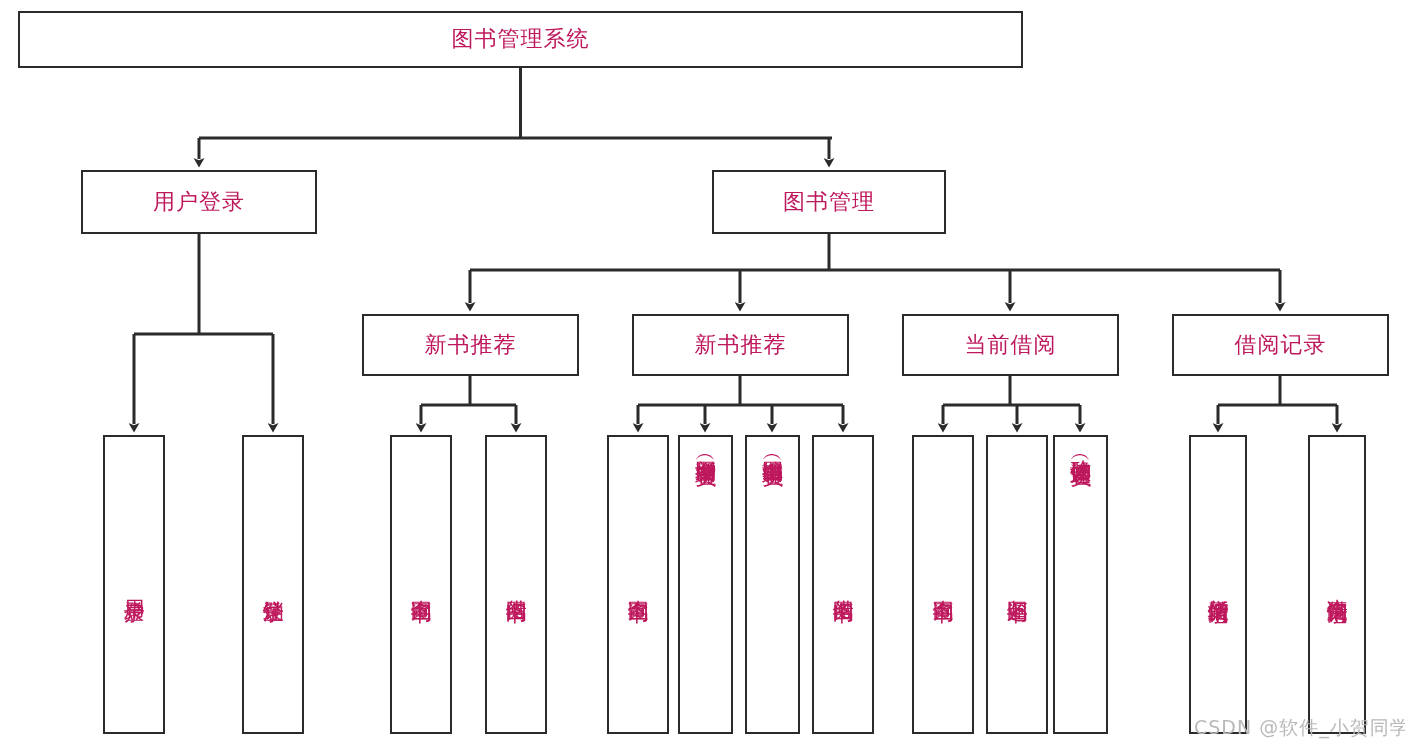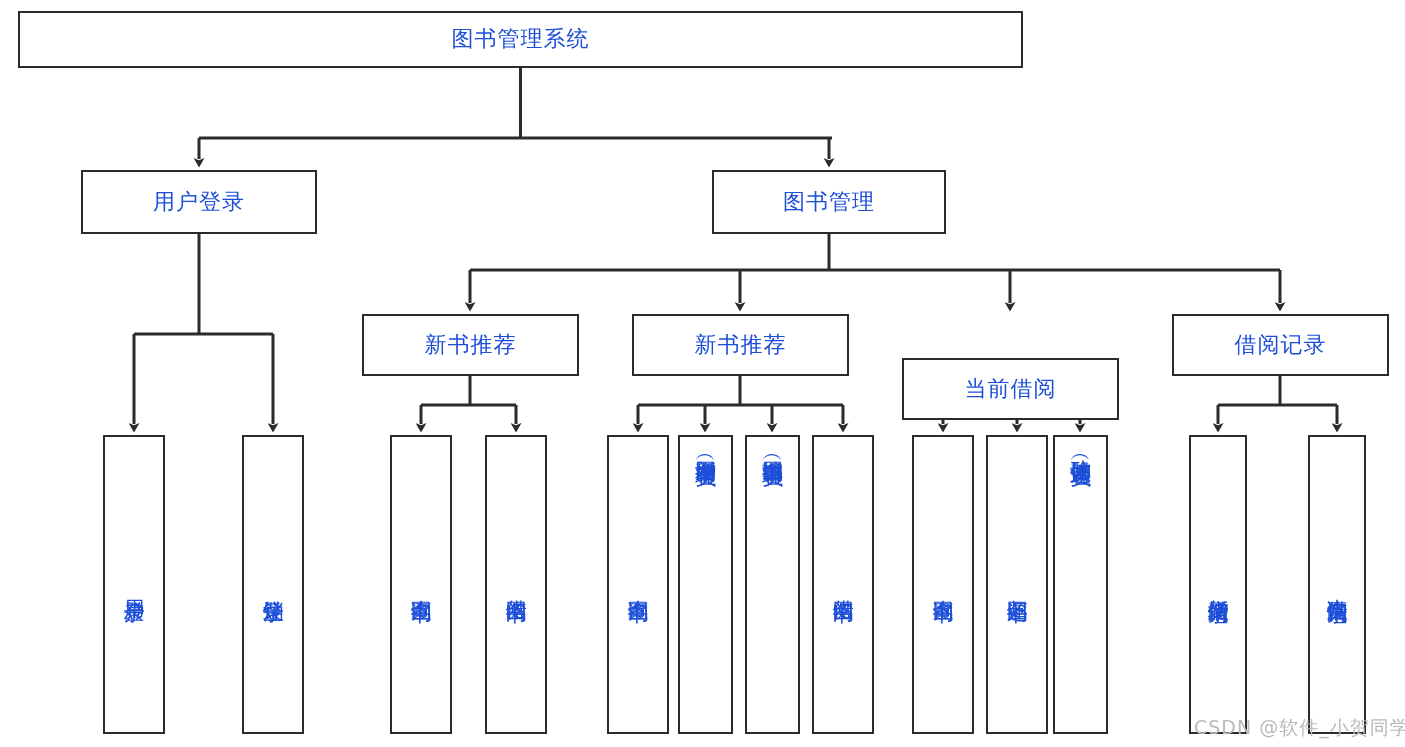--- a/index.html
+++ b/index.html
@@ -26,21 +26,21 @@
     pointer-events: none;
   }
   .node {
     position: absolute;
     box-sizing: border-box;
     background: #ffffff;
     border: 2px solid #2b2b2b;
     display: flex;
     align-items: center;
     justify-content: center;
-    color: #1d4ed8;
+    color: #be185d;
   }
   .node.horiz {
     font-size: 22px;
     letter-spacing: 1px;
     line-height: 1.2;
   }
   .node.vert {
     font-size: 21px;
     line-height: 1.25;
     letter-spacing: 1px;
@@ -131,21 +131,21 @@
   <div class="node horiz" style="left:712px; top:170px; width:234px; height:64px;font-family:Liberation Serif, serif;">
     <span>图书管理</span>
   </div>
 
   <div class="node horiz" style="left:362px; top:314px; width:217px; height:62px;">
     <span>新书推荐</span>
   </div>
   <div class="node horiz" style="left:632px; top:314px; width:217px; height:62px;">
     <span>新书推荐</span>
   </div>
-  <div class="node horiz" style="left:902px; top:314px; width:217px; height:62px;margin-top:44px;">
+  <div class="node horiz" style="left:902px; top:314px; width:217px; height:62px;">
     <span>当前借阅</span>
   </div>
   <div class="node horiz" style="left:1172px; top:314px; width:217px; height:62px;">
     <span>借阅记录</span>
   </div>
 
   <div class="node vert" style="left:103px; top:435px; width:62px; height:299px;">
     <span class="vlabel">用户登录</span>
   </div>
   <div class="node vert" style="left:242px; top:435px; width:62px; height:299px;">

